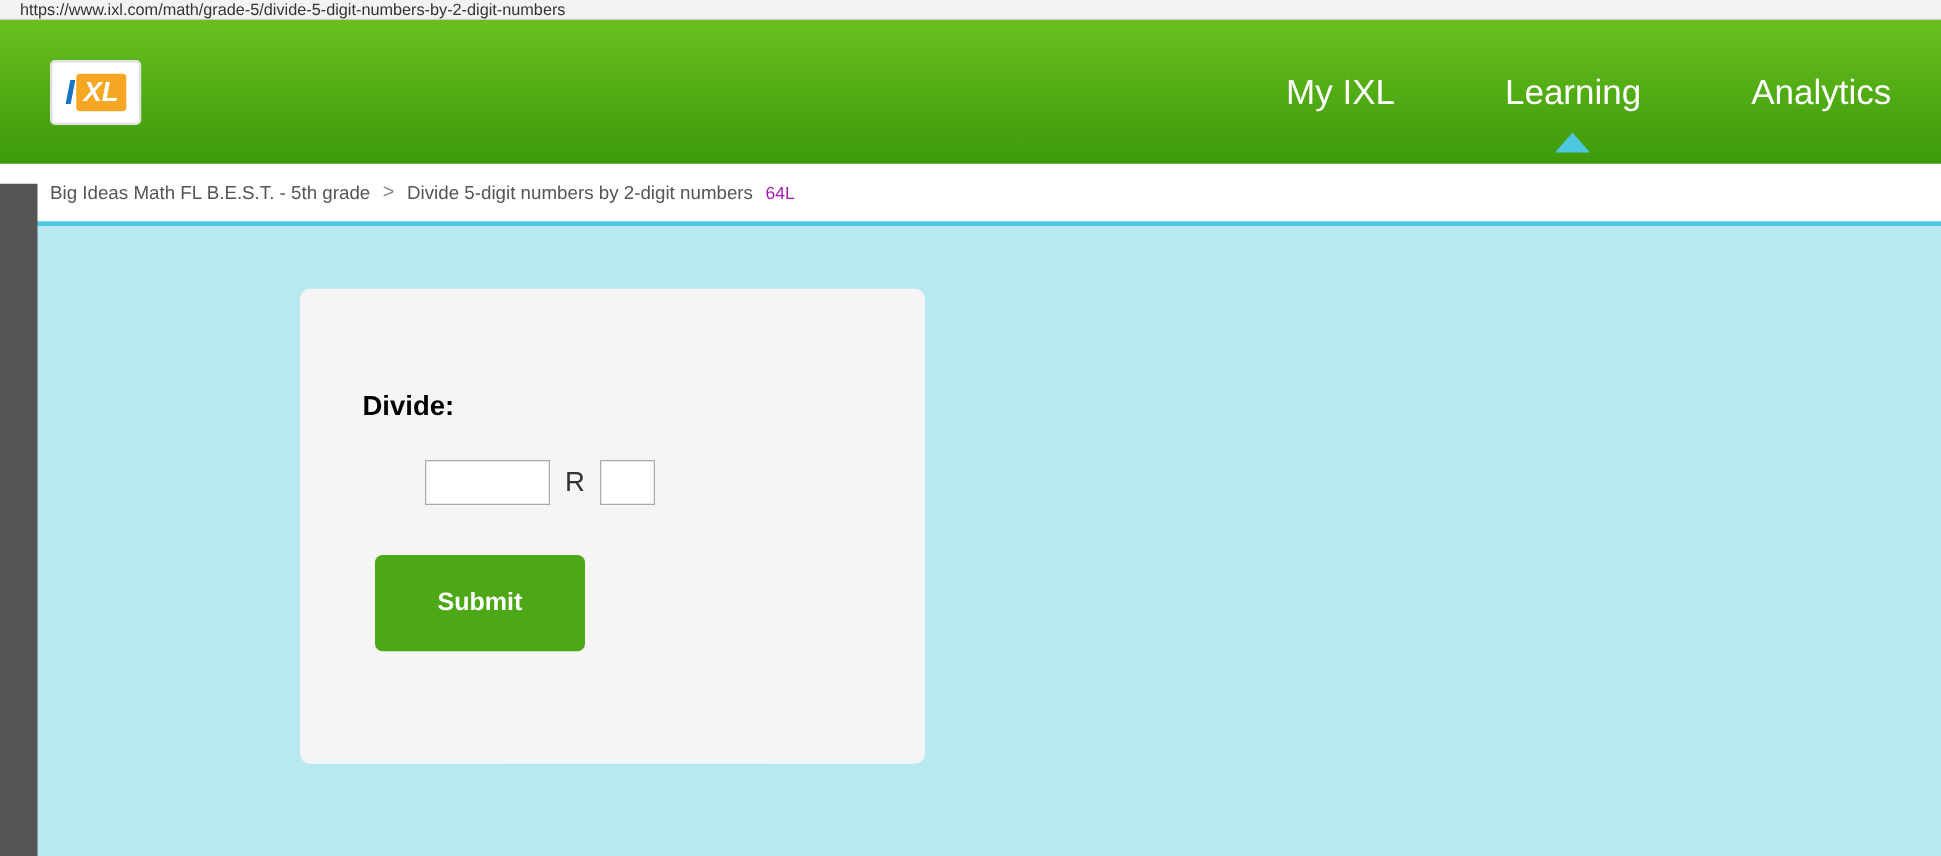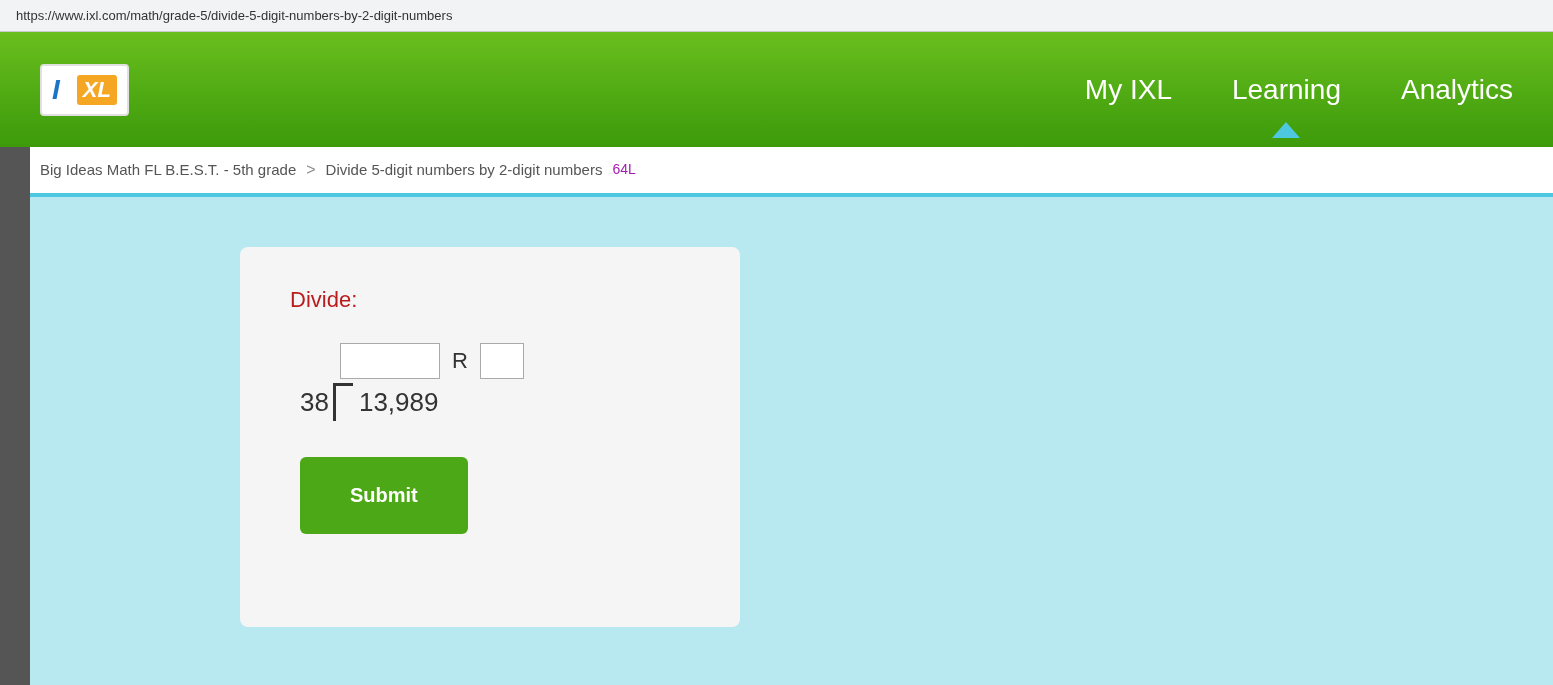--- a/index.html
+++ b/index.html
@@ -16,21 +16,21 @@
       overflow-x: hidden;
     }
 
     
     .address-bar {
       background: #f1f3f4;
       padding: 6px 16px;
       font-size: 13px;
       color: #333;
       border-bottom: 1px solid #ccc;
-      height: 32px;
+      height: 16px;
       display: flex;
       align-items: center;
     }
 
     
     .nav-header {
       background: linear-gradient(180deg, #6abf1e 0%, #4da812 60%, #3d9a0a 100%);
       height: 115px;
       display: flex;
       align-items: center;
@@ -56,28 +56,28 @@
     }
 
     .logo-xl {
       background: #f5a623;
       color: white;
       font-size: 22px;
       font-weight: 900;
       font-style: italic;
       padding: 2px 6px;
       border-radius: 3px;
-      margin-left: 17px;
+      margin-left: 1px;
     }
 
     .nav-links {
       display: flex;
       align-items: center;
       margin-left: auto;
-      gap: 60px;
+      gap: 88px;
     }
 
     .nav-link {
       color: white;
       font-size: 28px;
       font-weight: 500;
       text-decoration: none;
       cursor: pointer;
     }
 
@@ -97,21 +97,21 @@
       border-left: 14px solid transparent;
       border-right: 14px solid transparent;
       border-bottom: 16px solid #4dc8e0;
     }
 
     
     .breadcrumb-bar {
       background: white;
       padding: 14px 40px;
       display: flex;
-      align-items: flex-start;
+      align-items: center;
       font-size: 15px;
       color: #555;
       border-bottom: 4px solid #4dc8e0;
     }
 
     .breadcrumb-link {
       color: #555;
       text-decoration: none;
     }
 
@@ -158,23 +158,24 @@
       border-radius: 8px;
       padding: 40px 50px 50px 50px;
       margin-left: 220px;
       margin-top: 20px;
       min-width: 500px;
       min-height: 380px;
     }
 
     .problem-label {
       font-size: 22px;
-      color: #b91c1c;
+      color: #000000;
       margin-bottom: 30px;
-      font-weight: 400;
+      font-weight: 700;
+      margin-top: 41px;
     }
 
     .division-layout {
       display: flex;
       flex-direction: column;
       margin-left: 10px;
     }
 
     .quotient-row {
       display: flex;
@@ -290,22 +291,17 @@
     <div class="problem-label">Divide:</div>
 
     <div class="division-layout">
 
       <div class="quotient-row">
         <input class="quotient-input" type="text" aria-label="Quotient" style="">
         <span class="remainder-label">R</span>
         <input class="remainder-input" type="text" aria-label="Remainder" style="">
       </div>
 
-      <div class="divisor-row">
-        <span class="divisor">38</span>
-        <span class="division-bracket"></span>
-        <span class="dividend">13,989</span>
-      </div>
     </div>
 
     <button class="submit-btn">Submit</button>
   </div>
 </div>
 
 </body></html>

